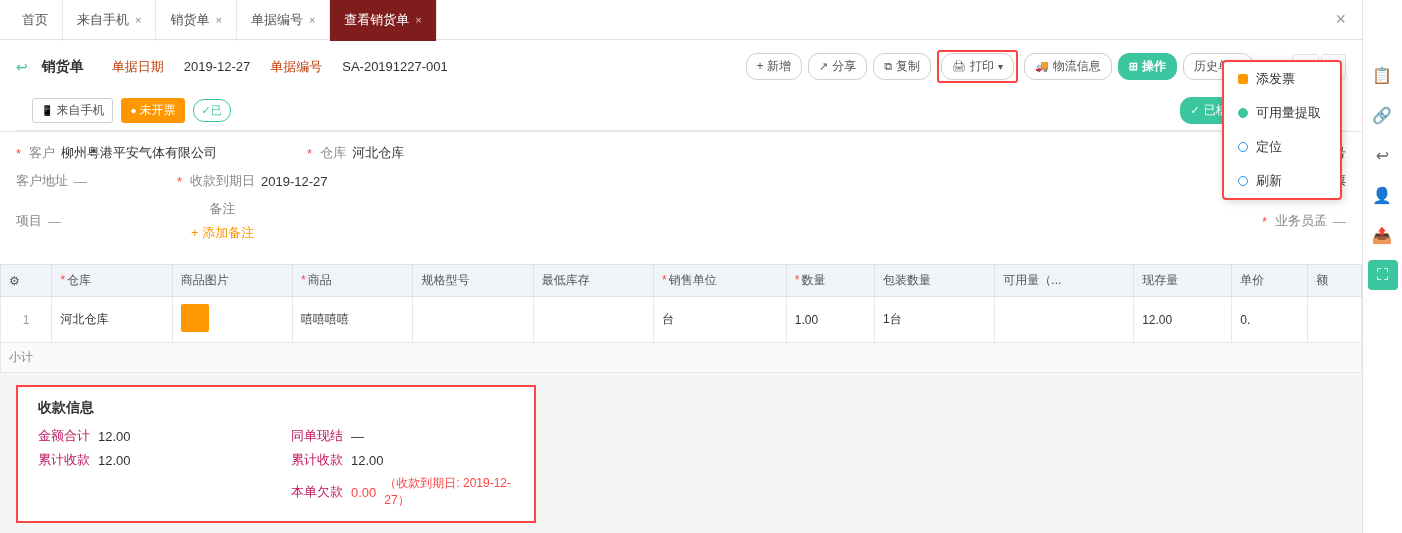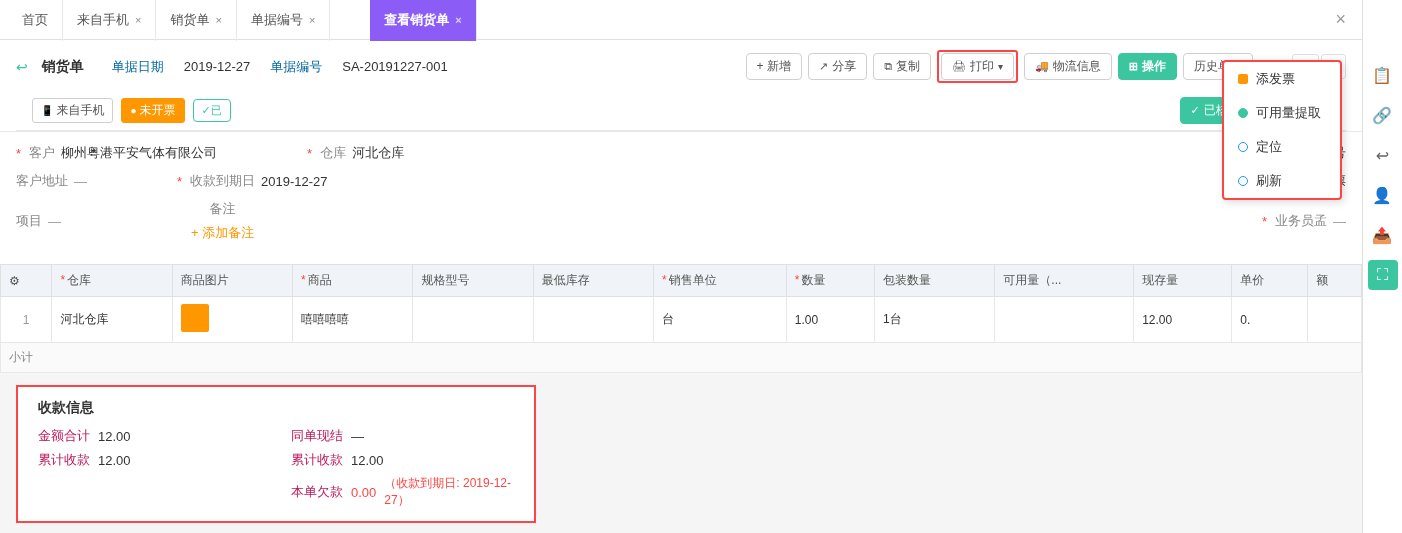--- a/index.html
+++ b/index.html
@@ -10,21 +10,21 @@
       display: flex; align-items: center; background: #fff;
       border-bottom: 1px solid #e0e0e0; height: 40px; padding: 0 8px;
       position: relative;
     }
     .tab-item {
       display: flex; align-items: center; padding: 0 14px; height: 42px;
       cursor: pointer; font-size: 13px; color: #555; border-right: 1px solid #e8e8e8;
       white-space: nowrap;
     }
     .tab-item.active {
-      background: #8b5cf6; color: #fff; font-weight: bold; margin-left: 40px;
+      background: #7f1d1d; color: #fff; font-weight: normal;
     }
     .tab-close {
       margin-left: 6px; font-size: 11px; cursor: pointer; opacity: 0.7;
     }
     .tab-item.active .tab-close { color: #fff; }
     .close-btn {
       margin-left: auto; font-size: 18px; cursor: pointer; color: #999; padding: 0 8px;
     }
 
     
@@ -33,25 +33,25 @@
       border-bottom: 1px solid #e8e8e8;
     }
     .form-title-row {
       display: flex; align-items: center; margin-bottom: 8px;
     }
     .form-title-icon {
       color: #3bc6a0; font-size: 14px; margin-right: 6px;
     }
     .form-title-text { font-size: 14px; font-weight: bold; color: #333; margin-right: 20px; }
     .form-meta { display: flex; align-items: center; gap: 20px; font-size: 13px; color: #555; }
-    .form-meta-label { color: #0369a1; }
+    .form-meta-label { color: #c2410c; }
     .form-meta-value { color: #333; }
     .btn {
       display: flex; align-items: center; gap: 4px; padding: 4px 10px;
-      border: 1px solid #d0d0d0; border-radius: 4px; background: #fff;
+      border: 1px solid #d0d0d0; border-radius: 11px; background: #fff;
       cursor: pointer; font-size: 12px; color: #555; white-space: nowrap;
     }
     .btn-green-outline { border-color: #3bc6a0; color: #3bc6a0; }
 
     .btn-操作 { background: #3bc6a0; color: #fff; border-color: #3bc6a0; font-weight: bold; }
     .btn-已核销 { background: #3bc6a0; color: #fff; border-color: #3bc6a0; }
     .btn-已生效 { background: #3bc6a0; color: #fff; border-color: #3bc6a0; }
 
     
     .sub-toolbar {

